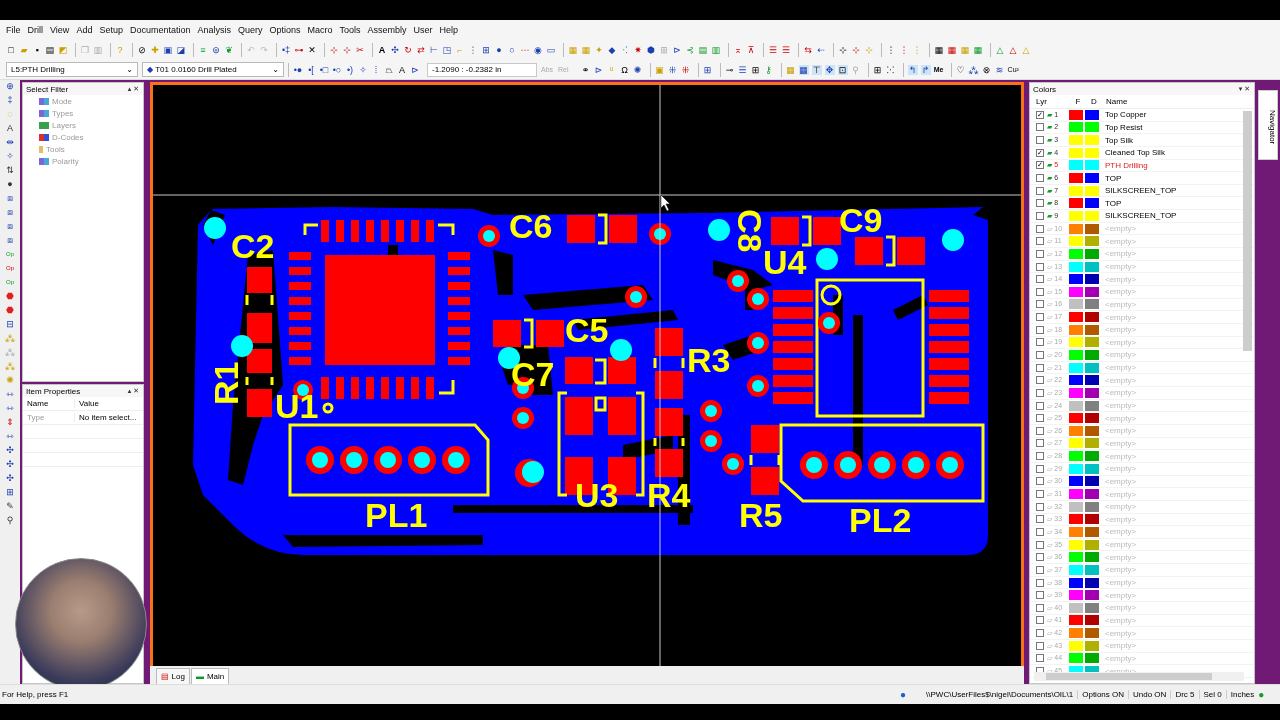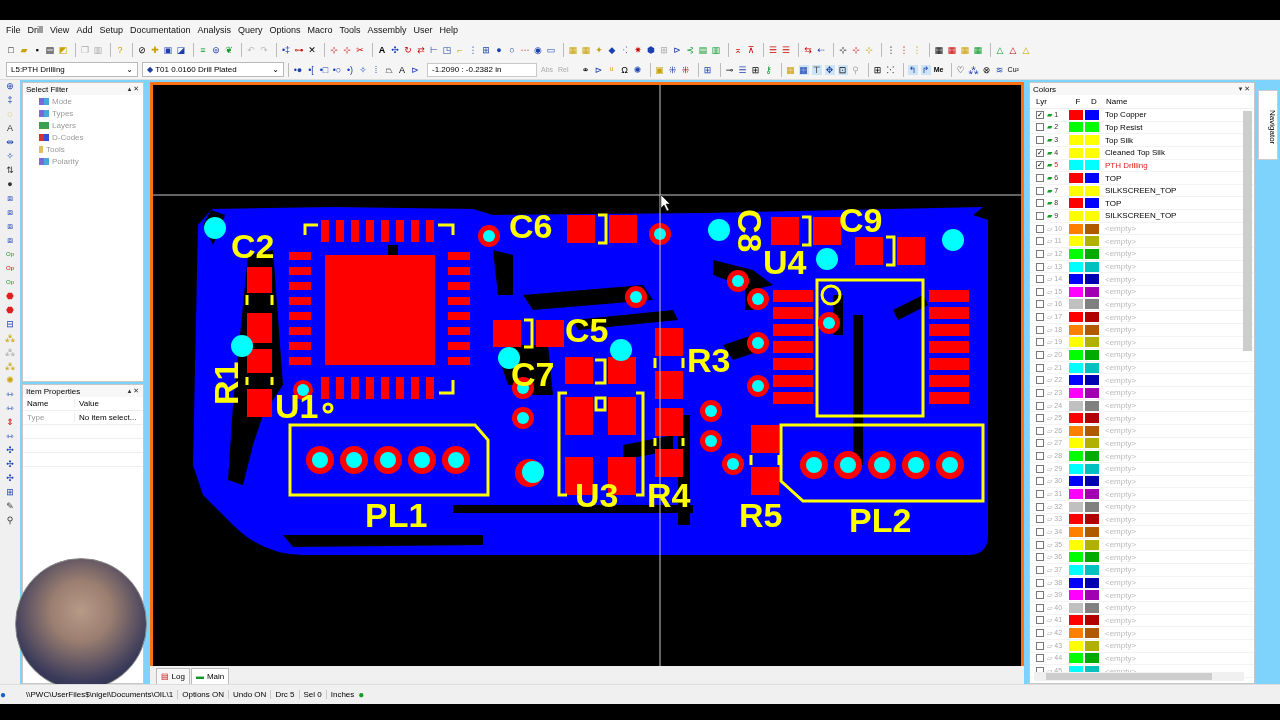--- a/index.html
+++ b/index.html
@@ -1,17 +1,17 @@
 <!DOCTYPE html>
 <html><head>
 <meta charset="utf-8">
 <style>
   * { box-sizing: border-box; margin: 0; padding: 0; }
   html, body { width: 1280px; height: 720px; overflow: hidden; background: #000; font-family: "Liberation Sans", sans-serif; font-size: 9px; color: #000; }
-  .app { position: absolute; left: 0; top: 20px; width: 1280px; height: 684px; background: #7dd3fc; }
+  .app { position: absolute; left: 0; top: 20px; width: 1280px; height: 684px; background: #701a75; }
   .topbar { position: absolute; left: 0; top: 0; width: 1280px; height: 20px; background: #000; }
   .menubar { position: absolute; left: 0; top: 0; width: 1280px; height: 20px; display: flex; align-items: center; padding-left: 6px; background: #f5f5f5; }
   .menubar span { margin-right: 7px; font-size: 9px; color: #111; }
   .toolbar { position: absolute; left: 0; height: 20px; width: 1280px; display: flex; align-items: center; padding-left: 6px; background: #f5f5f5; }
   .tb1 { top: 20px; }
   .tb2 { top: 40px; border-bottom: 1px solid #ddd; }
   .tbi { width: 10px; height: 10px; margin-right: 3px; display: inline-block; font-size: 9px; line-height: 10px; text-align: center; }
   .sep { width: 1px; height: 14px; background: #bbb; margin: 0 4px; display: inline-block; }
   .combo { height: 15px; border: 1px solid #b9b9b9; background: #fff; display: flex; align-items: center; padding: 0 4px; font-size: 8px; justify-content: space-between; }
   .coord { height: 14px; border: 1px solid #c9c9c9; background: #fff; display: flex; align-items: center; padding: 0 4px; font-size: 8px; width: 110px; margin: 0 4px; }
@@ -877,20 +877,21 @@
       </div>
     <div style="position:absolute; right:2px; top:28px; width:9px; height:240px; background:#cdcdcd;"></div>
     <div style="position:absolute; left:4px; bottom:2px; width:210px; height:9px; background:#f0f0f0;">
       <div style="position:absolute; left:12px; top:1px; width:166px; height:7px; background:#cdcdcd;"></div>
     </div>
   </div>
 
   <div class="navigator">Navigator</div>
 
   <div class="statusbar">
+    <span style="padding-left:2px; width:900px;">For Help, press F1</span>
     <span style="color:#1a5fd0; font-size:10px; margin-right:20px;">●</span>
     <span style="padding-right:4px; border-right:1px solid #ccc;">\\PWC\UserFiles$\nigel\Documents\OIL\1</span>
     <span style="padding:0 4px; border-right:1px solid #ccc;">Options ON</span>
     <span style="padding:0 4px; border-right:1px solid #ccc;">Undo ON</span>
     <span style="padding:0 4px; border-right:1px solid #ccc;">Drc 5</span>
     <span style="padding:0 4px; border-right:1px solid #ccc;">Sel 0</span>
     <span style="padding:0 4px;">Inches</span>
     <span style="color:#1a9a2a; font-size:10px;">●</span>
   </div>
 </div>

